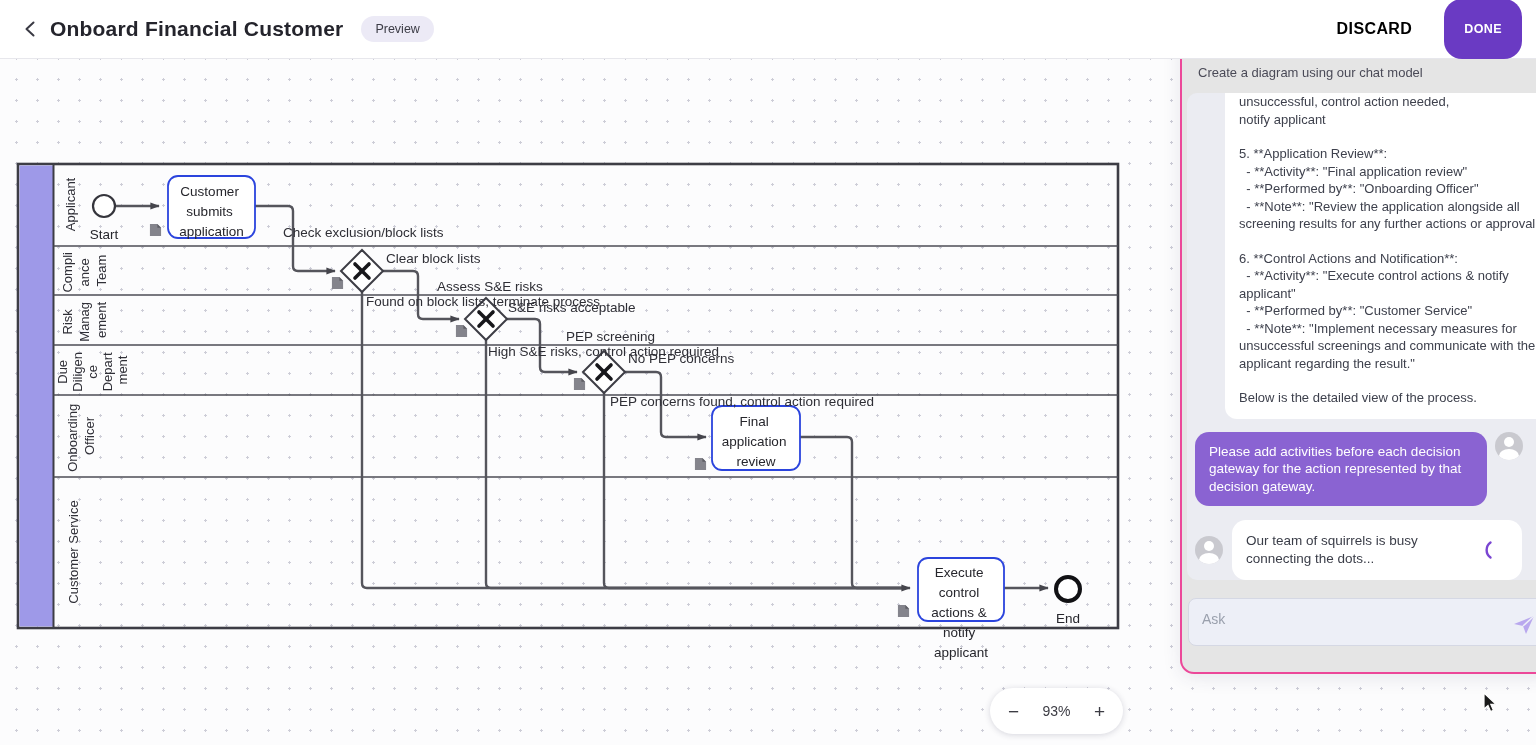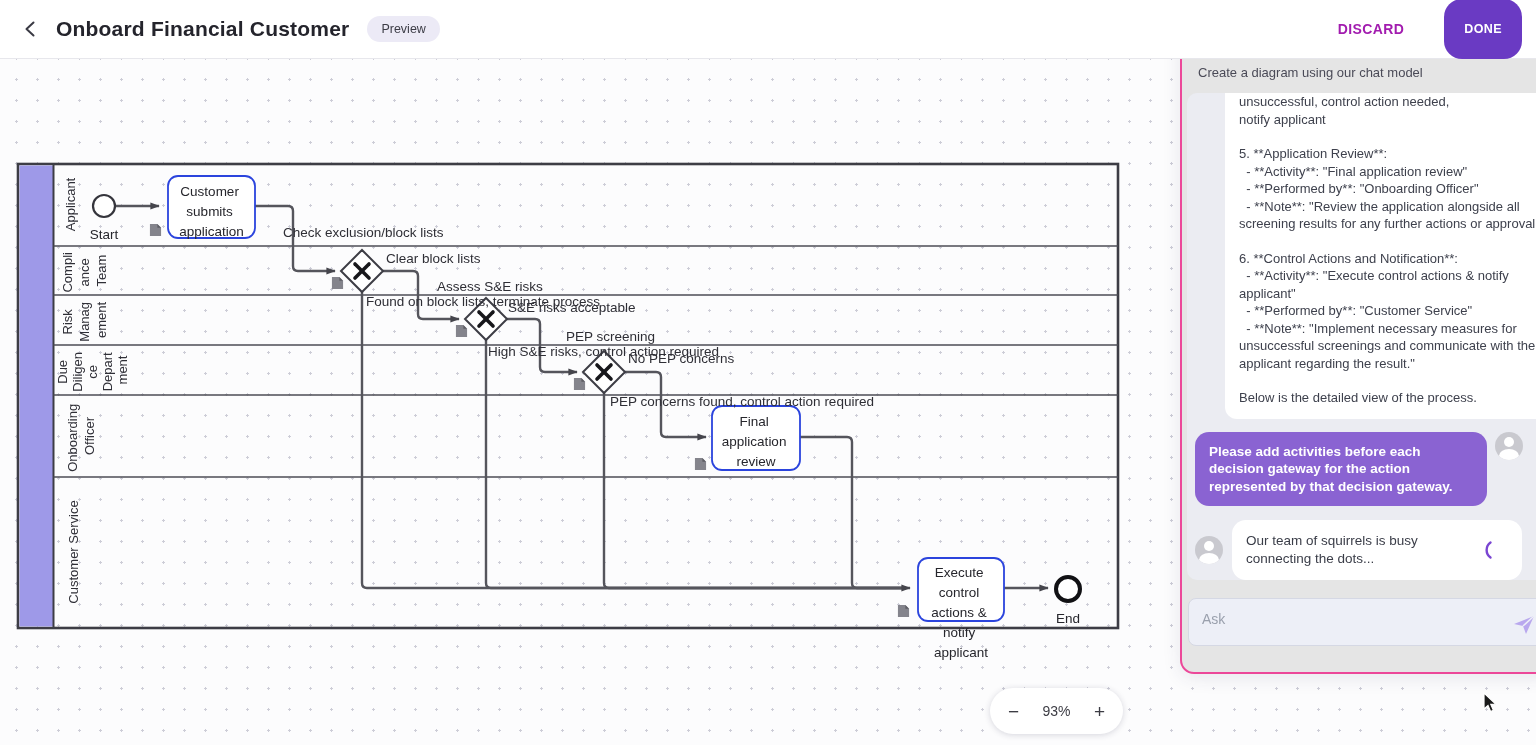--- a/index.html
+++ b/index.html
@@ -4,26 +4,26 @@
 <style>
   * { box-sizing: border-box; margin: 0; padding: 0; }
   html,body { width:1536px; height:745px; overflow:hidden; font-family:"Liberation Sans",sans-serif; background:#fff; }
   #app { position:relative; width:1536px; height:745px; }
 
   
   .topbar { position:absolute; left:0; top:0; width:1536px; height:59px; background:#fff;
             border-bottom:1px solid #e7e7ec; display:flex; align-items:center; z-index:30; }
   .back-btn { width:34px; height:34px; margin-left:14px; border:none; background:transparent; cursor:pointer;
               display:flex; align-items:center; justify-content:center; }
-  .page-title { font-size:21px; font-weight:700; color:#24242c; margin-left:8px; letter-spacing:.2px; }
+  .page-title { font-size:21px; font-weight:700; color:#24242c; margin-left:2px; letter-spacing:.2px; }
   .badge { margin-left:18px; background:#eceaf6; color:#3c3c46; font-size:12.5px; font-weight:400;
            padding:6px 14px; border-radius:14px; }
   .topbar-right { margin-left:auto; display:flex; align-items:center; margin-right:14px; }
-  .discard-btn { border:none; background:transparent; color:#a21caf; font-weight:700; font-size:14px;
-                 letter-spacing:.4px; margin-right:40px; cursor:pointer; }
+  .discard-btn { border:none; background:transparent; color:#000000; font-weight:700; font-size:16px;
+                 letter-spacing:.4px; margin-right:32px; cursor:pointer; }
   .done-btn { border:none; background:#6a3ac3; color:#fff; font-weight:700; font-size:12.5px; letter-spacing:.4px;
               padding:23px 20px; border-radius:18px; cursor:pointer; }
 
   
   .canvas { position:absolute; left:0; top:59px; width:1536px; height:686px; background:#fcfcfd;
             background-image:radial-gradient(circle,#cdcdd7 1px,transparent 1.4px);
             background-size:21px 21px; background-position:6px 10px; }
   svg.diagram { position:absolute; left:0; top:1px; }
   .lane-label { font-size:13px; fill:#2f2f37; }
   .edge-label { font-size:13.5px; fill:#2e2e35; }
@@ -44,21 +44,21 @@
   .panel-sub { font-size:13px; color:#4a4a57; padding:12px 16px 10px 16px; }
 
   .chat-area { position:absolute; left:5px; top:75px; width:420px; height:487px; background:#ebecf2;
                border-radius:10px; overflow:hidden; }
   .msg-long { background:#fff; border-radius:12px; margin:-12px 26px 0 38px; padding:12px 14px;
               font-size:13px; line-height:17.5px; color:#3e414d; }
   .msg-long .para { white-space:pre-wrap; }
   .msg-long .para + .para { margin-top:17px; }
   .user-row { display:flex; align-items:flex-start; margin:13px 8px 0 8px; gap:8px; }
   .user-bubble { background:#8a63d2; color:#fff; font-size:13.5px; line-height:17.5px; border-radius:14px;
-                 padding:11px 14px; width:292px;font-weight:bold; }
+                 padding:11px 14px; width:292px; }
   .avatar { width:28px; height:28px; border-radius:50%; background:#c9c9cf; flex:0 0 auto; position:relative; overflow:hidden; }
   .avatar::before { content:""; position:absolute; left:9px; top:5px; width:10px; height:10px; border-radius:50%; background:#fff; }
   .avatar::after { content:""; position:absolute; left:4px; top:17px; width:20px; height:14px; border-radius:50%; background:#fff; }
   .bot-row { display:flex; align-items:center; margin:14px 8px 0 8px; gap:9px; }
   .bot-bubble { background:#fff; border-radius:14px; padding:12px 14px; width:290px; font-size:13.5px;
                 line-height:18px; color:#3a3d48; display:flex; align-items:center; }
   .bot-text { width:218px; }
   .spinner { width:24px; height:24px; margin-left:10px; flex:0 0 auto; }
 
   

